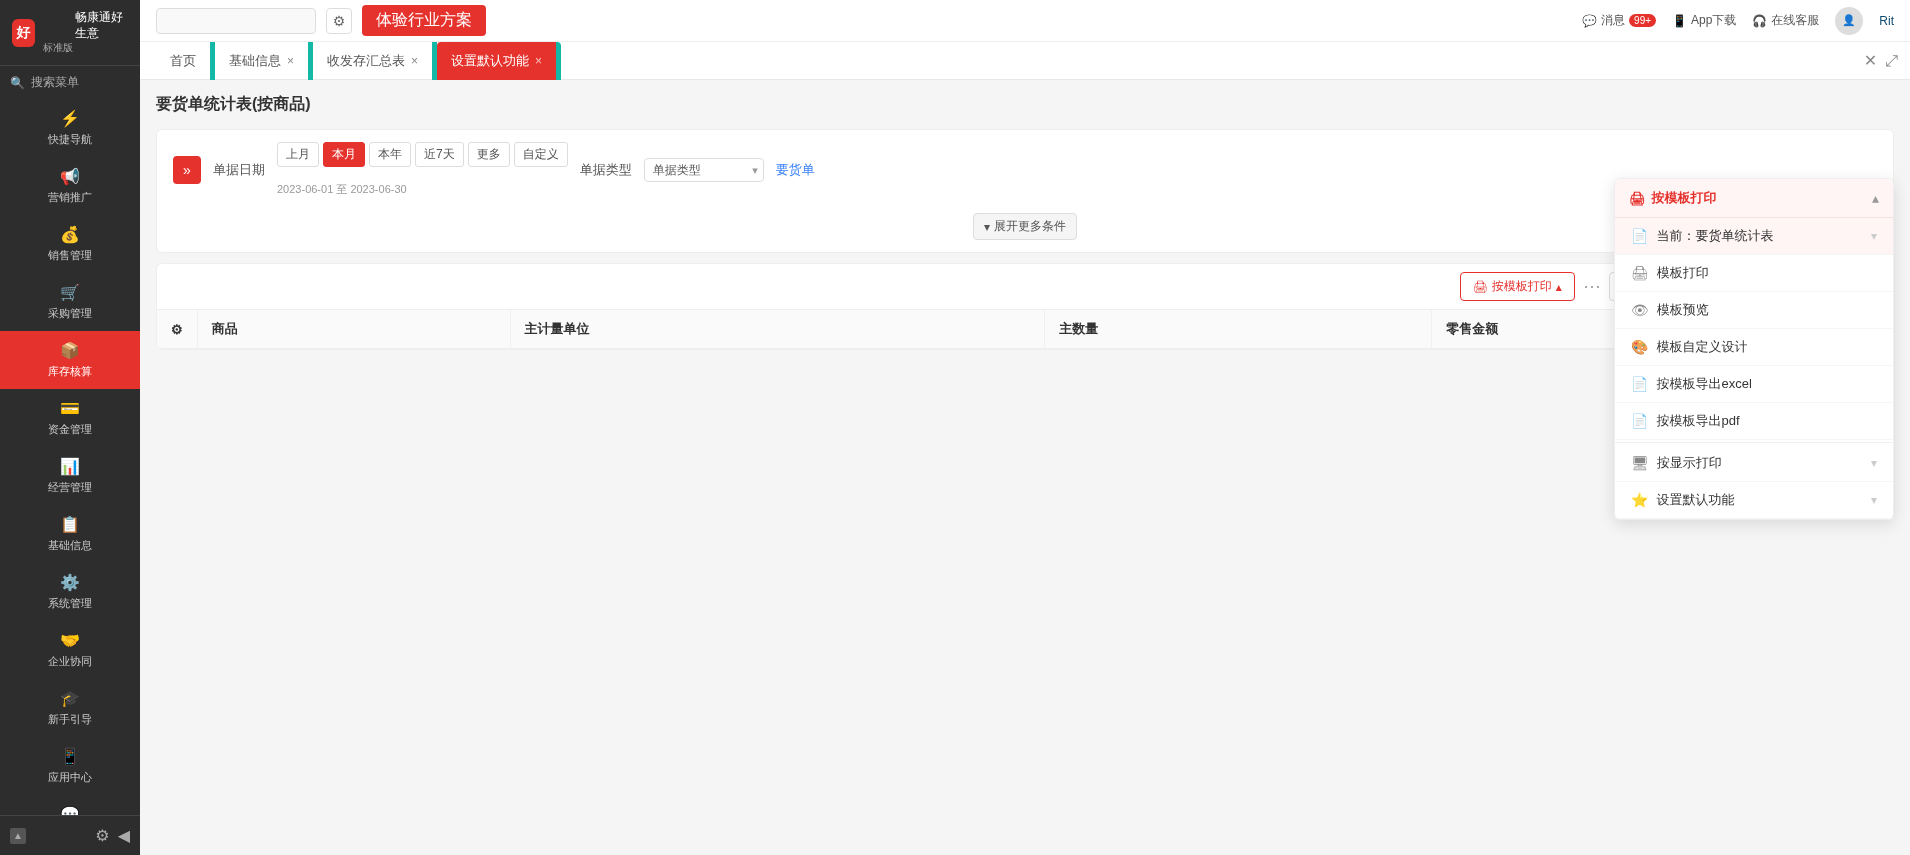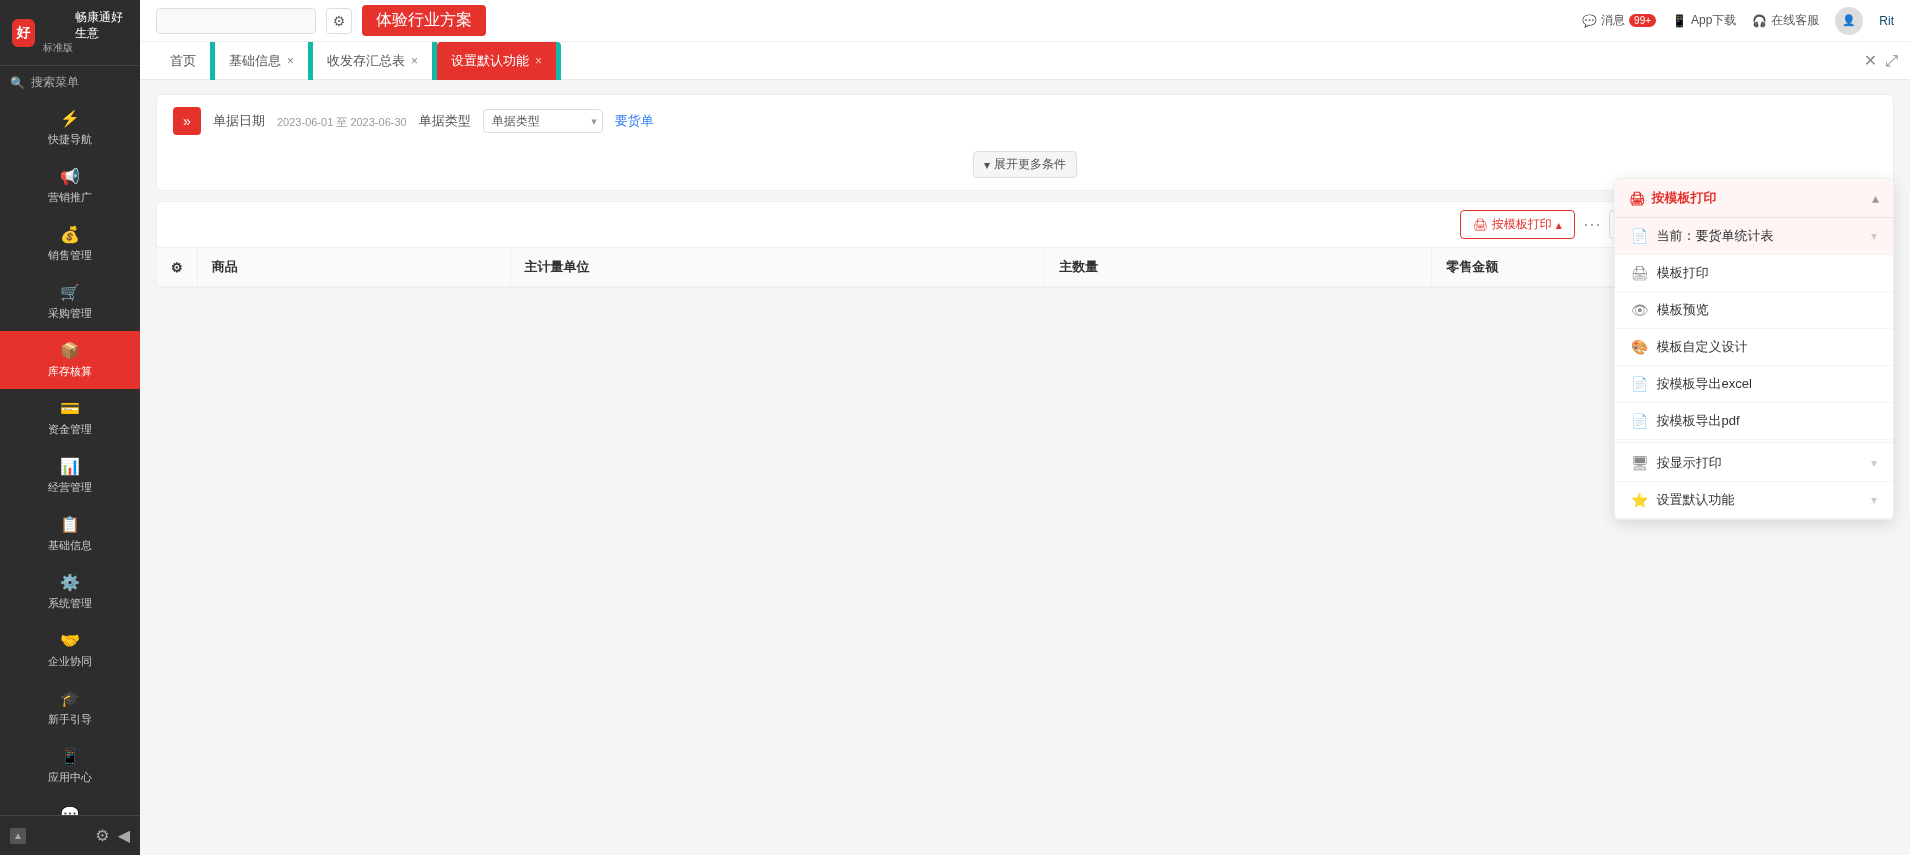--- a/index.html
+++ b/index.html
@@ -190,21 +190,21 @@
       display: flex; align-items: center; gap: 4px;
     }
     .date-btn {
       padding: 3px 8px;
       border: 1px solid #ddd; border-radius: 3px;
       font-size: 12px; cursor: pointer; color: #555; background: #fff;
     }
     .date-btn.active {
       background: #e5322d; color: #fff; border-color: #e5322d;
     }
-    .date-range-text { font-size: 11px; color: #999; margin-top: 2px; }
+    .date-range-text { font-size: 11px; color: #999; margin-top: 15px; }
     .filter-select {
       border: 1px solid #ddd; border-radius: 4px;
       padding: 4px 24px 4px 8px;
       font-size: 12px; color: #555; background: #fff;
       appearance: none; cursor: pointer;
       position: relative;
       min-width: 120px;
     }
     .select-wrapper {
       position: relative; display: inline-block;
@@ -477,28 +477,37 @@
     </div>
     <div class="tabs-right">
       <span class="tab-window-btn">✕</span>
       <span class="tab-window-btn">⤢</span>
     </div>
   </div>
 
   <div class="page-content">
     <div class="page-inner">
 
+      <div class="page-title">要货单统计表(按商品)</div>
 
       <div class="filter-card">
         <div class="filter-row">
           <div class="filter-expand-btn">
             <span>»</span>
           </div>
           <span class="filter-label">单据日期</span>
           <div style="display:flex;flex-direction:column">
+            <div class="date-btns">
+              <button class="date-btn">上月</button>
+              <button class="date-btn active">本月</button>
+              <button class="date-btn">本年</button>
+              <button class="date-btn">近7天</button>
+              <button class="date-btn">更多</button>
+              <button class="date-btn">自定义</button>
+            </div>
             <div class="date-range-text">2023-06-01 至 2023-06-30</div>
           </div>
           <span class="filter-label">单据类型</span>
           <div class="select-wrapper">
             <select class="filter-select">
               <option>单据类型</option>
             </select>
           </div>
           <span class="yaohuolabel">要货单</span>
         </div>

